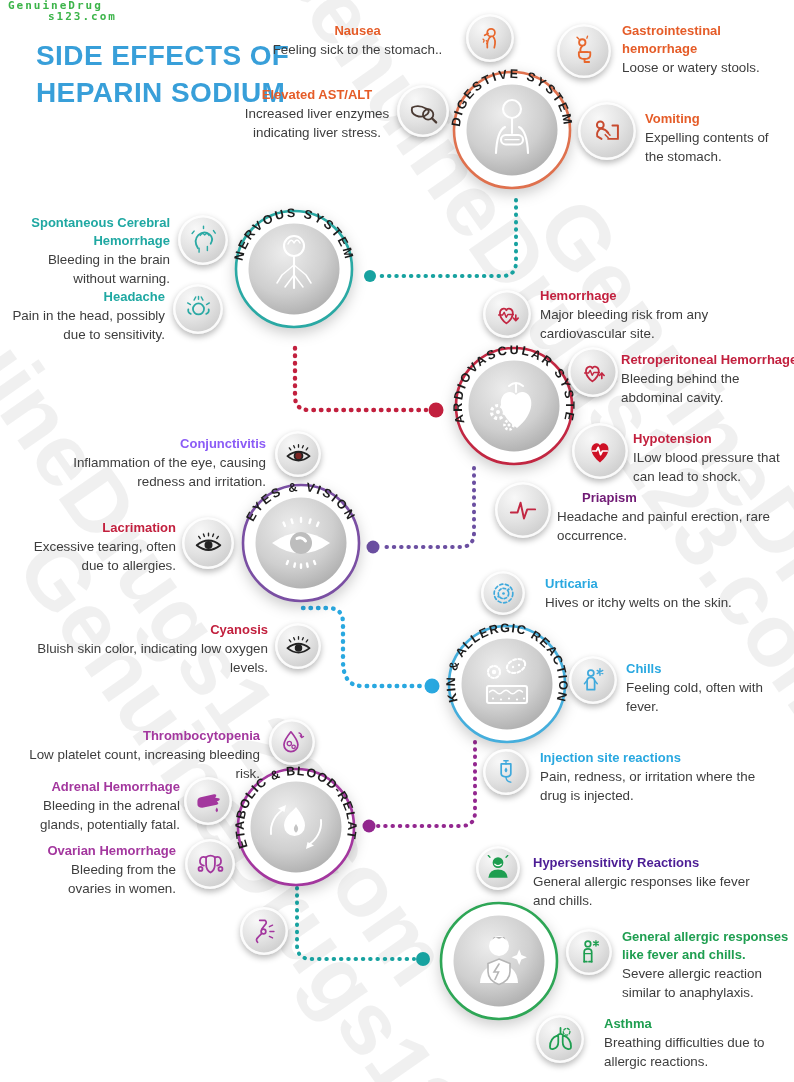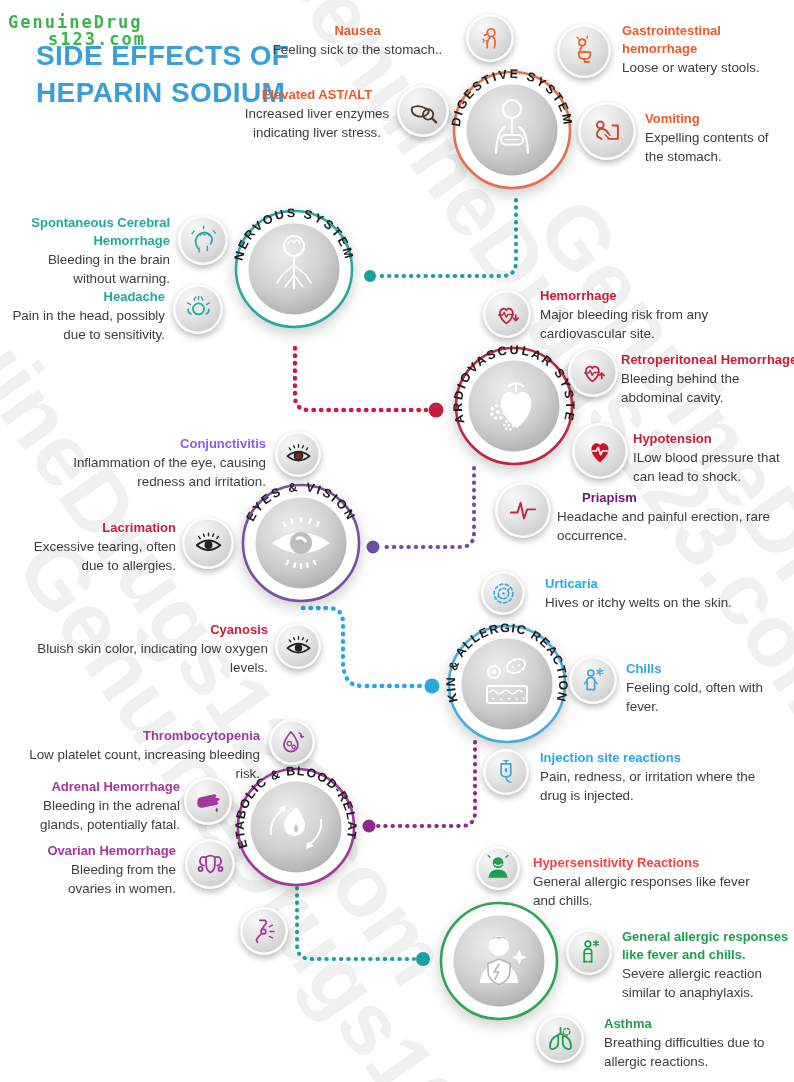--- a/index.html
+++ b/index.html
@@ -1,22 +1,22 @@
 <!DOCTYPE html>
 <html><head>
 <meta charset="utf-8">
 <style>
   html,body{margin:0;padding:0;background:#fff;}
   .canvas{position:relative;width:794px;height:1082px;background:#fff;overflow:hidden;
           font-family:"Liberation Sans",sans-serif;color:#3d3d3d;}
   
   .wm-diag{position:absolute;font-size:88px;font-weight:bold;color:#8a8a8a;opacity:.12;
            white-space:nowrap;transform:rotate(55deg);transform-origin:0 0;pointer-events:none;}
-  .wm-corner{position:absolute;left:8px;top:14px;font-family:"DejaVu Sans Mono",monospace;
-             font-size:17px;line-height:1.0;letter-spacing:2px;font-weight:bold;}
+  .wm-corner{position:absolute;left:8px;top:0;font-family:"DejaVu Sans Mono",monospace;
+             font-size:11px;line-height:1.0;letter-spacing:2px;font-weight:bold;}
   .wm-corner .l2{padding-left:40px;}
   
   .title{position:absolute;left:36px;top:38px;font-size:28px;font-weight:800;
          line-height:1.32;letter-spacing:.4px;margin:0;}
   
   .fx{position:absolute;font-size:13.4px;line-height:1.4;}
   .fx .hd{font-weight:700;margin:0 0 1px 0;font-size:13px;}
   .fx.right{text-align:right;}
   .fx.center{text-align:center;}
   .nowrap{white-space:nowrap;}
@@ -453,21 +453,21 @@
   <div class="fx right" style="left:18px;top:778px;width:162px;">
     <p class="hd" style="color: rgb(163, 55, 158);">Adrenal Hemorrhage</p>
     <div>Bleeding in the adrenal glands, potentially fatal.</div>
   </div>
   <div class="fx right" style="left:28px;top:842px;width:148px;">
     <p class="hd" style="color: rgb(163, 55, 158);">Ovarian Hemorrhage</p>
     <div>Bleeding from the ovaries in women.</div>
   </div>
 
   <div class="fx" style="left:533px;top:854px;width:236px;">
-    <p class="hd" style="color: #ef4444;">Hypersensitivity Reactions</p>
+    <p class="hd" style="color: #4c1d95;">Hypersensitivity Reactions</p>
     <div>General allergic responses like fever and chills.</div>
   </div>
   <div class="fx" style="left:622px;top:928px;width:172px;">
     <p class="hd" style="color: rgb(30, 158, 80);">General allergic responses like fever and chills.</p>
     <div>Severe allergic reaction similar to anaphylaxis.</div>
   </div>
   <div class="fx" style="left:604px;top:1015px;width:182px;">
     <p class="hd" style="color: rgb(30, 158, 80);">Asthma</p>
     <div>Breathing difficulties due to allergic reactions.</div>
   </div>

